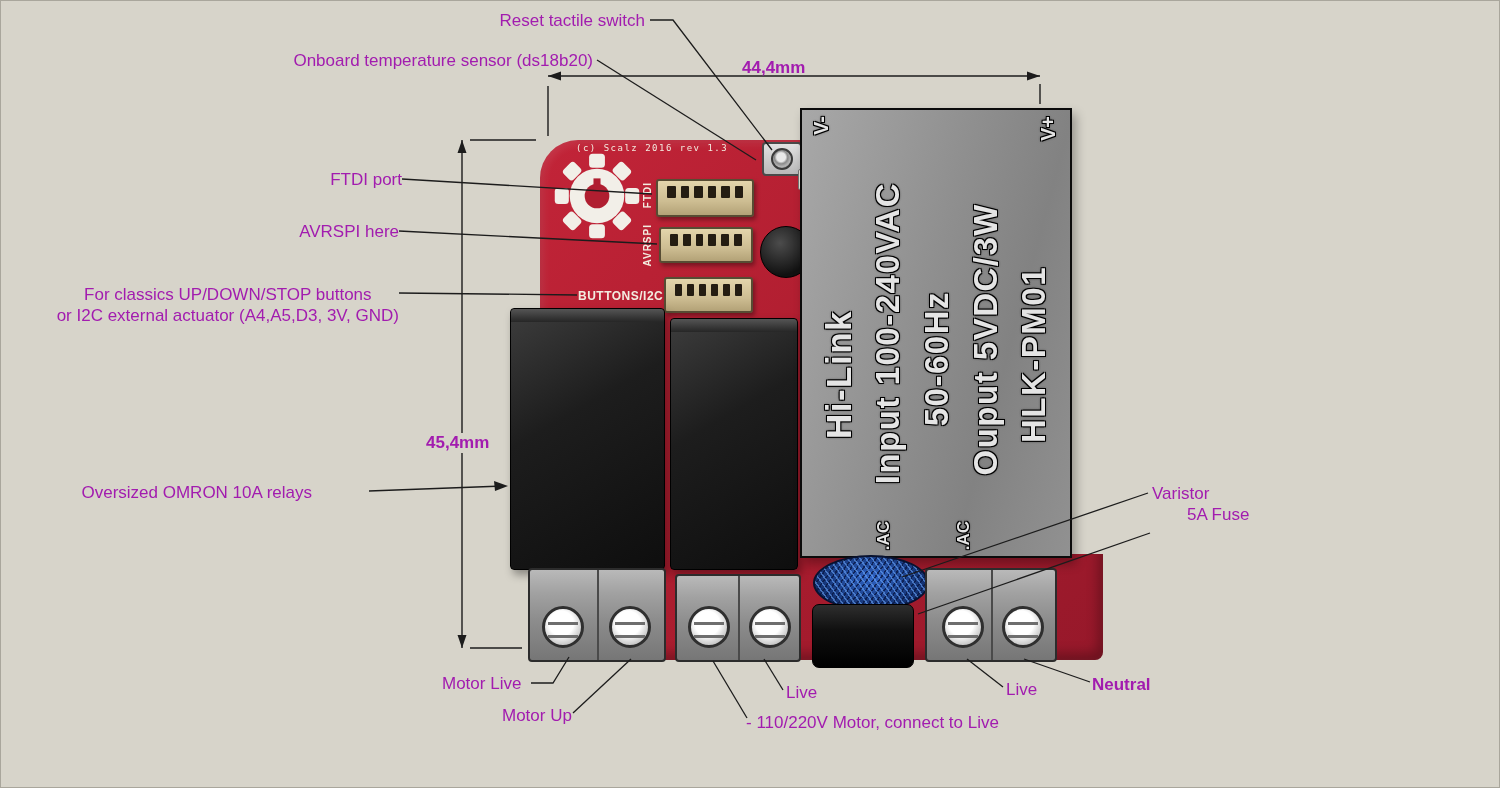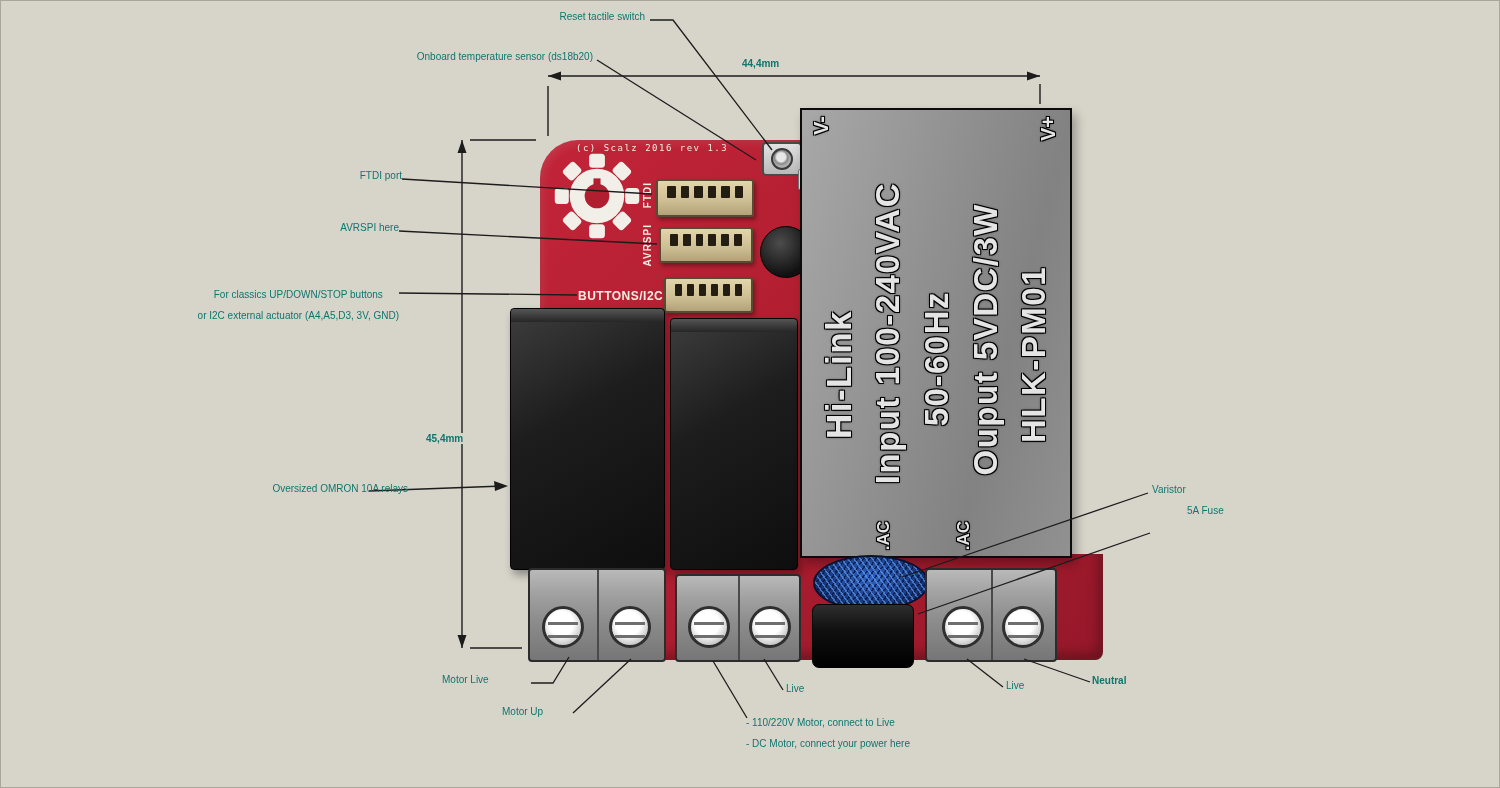--- a/index.html
+++ b/index.html
@@ -97,21 +97,21 @@
   .term-motor  { left:528px; top:568px; width:138px; height:94px; }
   .term-motor  .screw.s1 { left:12px; top:36px; } .term-motor .screw.s2 { left:79px; top:36px; }
   .term-live   { left:675px; top:574px; width:126px; height:88px; }
   .term-live   .screw.s1 { left:11px; top:30px; } .term-live  .screw.s2 { left:72px; top:30px; }
   .term-mains  { left:925px; top:568px; width:132px; height:94px; }
   .term-mains  .screw.s1 { left:15px; top:36px; } .term-mains .screw.s2 { left:75px; top:36px; }
 
   
   .overlay { position:absolute; left:0; top:0; width:1500px; height:788px; z-index:8;
              pointer-events:none; }
-  .note { position:absolute; z-index:9; font-size:10px; color:#0f766e; white-space:nowrap; }
+  .note { position:absolute; z-index:9; font-size:17px; color:#a21caf; white-space:nowrap; }
   .note.bold { font-weight:bold; }
   .note.right { text-align:center; }
   .masked { background:#d7d4ca; padding:0 3px;margin-top:48px; }
   .lh { line-height:21px; }
 </style>
 </head>
 <body>
 
 <div class="stage">
 
@@ -251,29 +251,28 @@
   </svg>
 
   <div class="note" style="right:855px; top:11px;">Reset tactile switch</div>
   <div class="note" style="right:907px; top:51px;">Onboard temperature sensor (ds18b20)</div>
   <div class="note" style="right:1098px; top:170px;">FTDI port</div>
   <div class="note" style="right:1101px; top:222px;">AVRSPI here</div>
   <div class="note right lh" style="right:1101px; top:284px;">
     <div>For classics UP/DOWN/STOP buttons</div>
     <div>or I2C external actuator (A4,A5,D3, 3V, GND)</div>
   </div>
-  <div class="note" style="right:1092px; top:483px;">Oversized OMRON 10A relays</div>
+  <div class="note" style="right:1188px; top:483px;">Oversized OMRON 10A relays</div>
   <div class="note" style="left:1152px; top:484px;">Varistor</div>
   <div class="note" style="left:1155px; top:505px;margin-left:32px;">5A Fuse</div>
   <div class="note" style="left:442px; top:674px;">Motor Live</div>
   <div class="note" style="left:502px; top:706px;">Motor Up</div>
   <div class="note" style="left:786px; top:683px;">Live</div>
   <div class="note" style="left:1006px; top:680px;">Live</div>
   <div class="note" style="left:1092px; top:675px;font-weight:bold;">Neutral</div>
   <div class="note lh" style="left:746px; top:712px;">
     <div>- 110/220V Motor, connect to Live</div>
-    <div>- DC Motor, connect your power here</div>
   </div>
 
   <div class="note bold" style="left:742px; top:58px;">44,4mm</div>
   <div class="note bold masked" style="left:423px; top:385px;">45,4mm</div>
 
 </div>
 
 </body></html>

